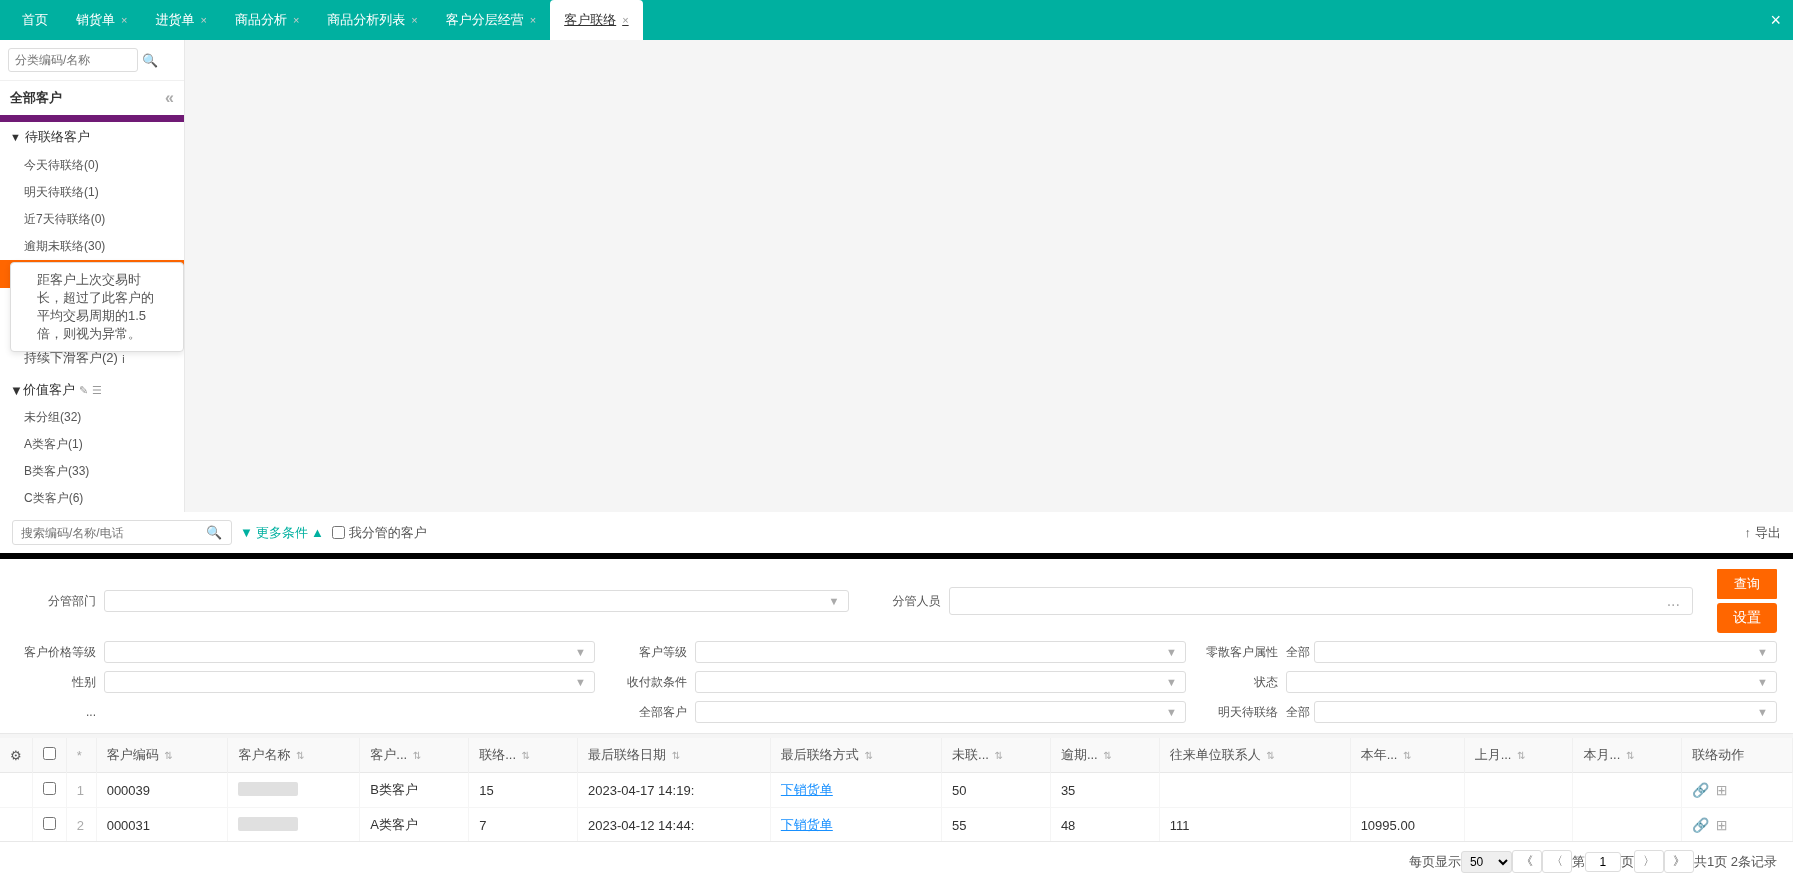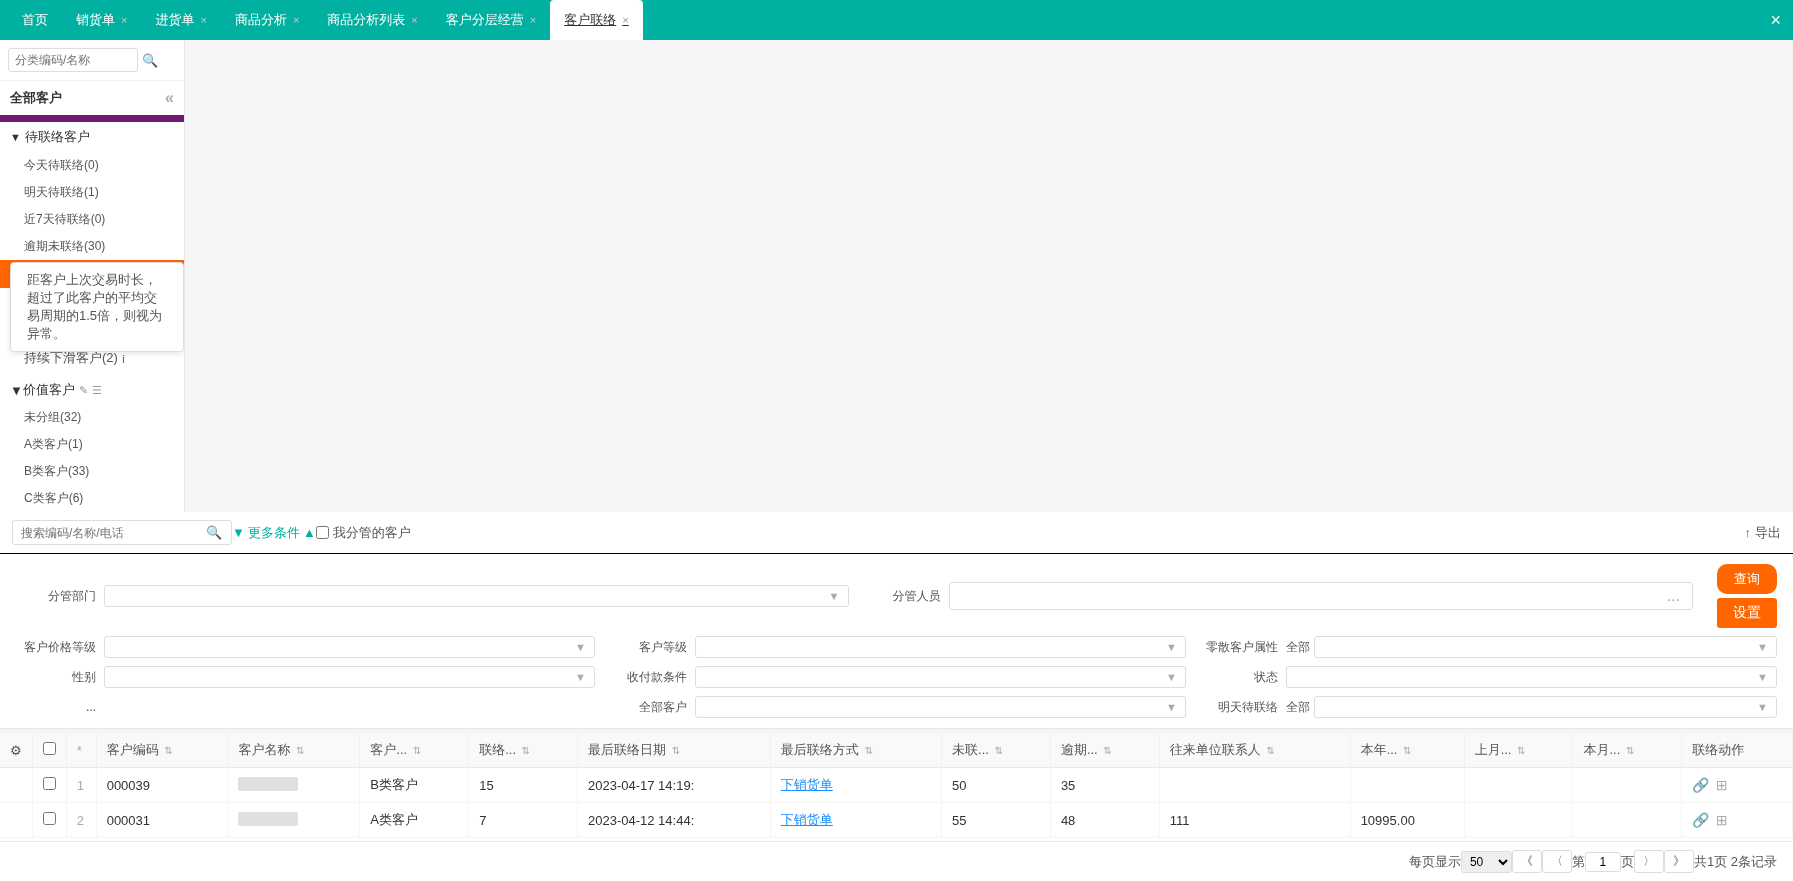--- a/index.html
+++ b/index.html
@@ -124,21 +124,21 @@
       background: #ff6600;
       color: #fff;
     }
     .tooltip-box {
       position: absolute;
       left: 10px;
       top: 222px;
       background: #fff;
       border: 1px solid #ddd;
       border-radius: 4px;
-      padding: 8px 16px;
+      padding: 8px 26px;
       font-size: 12px;
       color: #555;
       z-index: 100;
       max-width: 320px;
       box-shadow: 0 2px 6px rgba(0,0,0,0.1);
     }
 
     
     .value-group {
       margin-top: 4px;
@@ -164,24 +164,24 @@
       display: flex;
       flex-direction: column;
       background: #f5f5f5;
       overflow: hidden;
     }
 
     
     .filter-bar {
       background: #fff;
       padding: 8px 12px;
-      border-bottom: 1px solid #000000;
-      display: flex;
-      align-items: center;
-      gap: 0;
+      border-bottom: 6px solid #000000;
+      display: flex;
+      align-items: center;
+      gap: 8px;
     }
     .filter-bar .search-input {
       display: flex;
       align-items: center;
       border: 1px solid #ddd;
       border-radius: 3px;
       padding: 4px 8px;
       width: 220px;
     }
     .filter-bar .search-input input {
@@ -265,21 +265,21 @@
       border-radius: 3px;
       padding: 4px 8px;
       font-size: 12px;
       outline: none;
       min-width: 120px;
     }
     .query-btn {
       background: #ff6600;
       color: #fff;
       border: none;
-      border-radius: 10px;
+      border-radius: 1px;
       padding: 6px 16px;
       cursor: pointer;
       font-size: 13px;
     }
     .settings-btn {
       background: #ff6600;
       color: #fff;
       border: none;
       border-radius: 3px;
       padding: 6px 16px;

